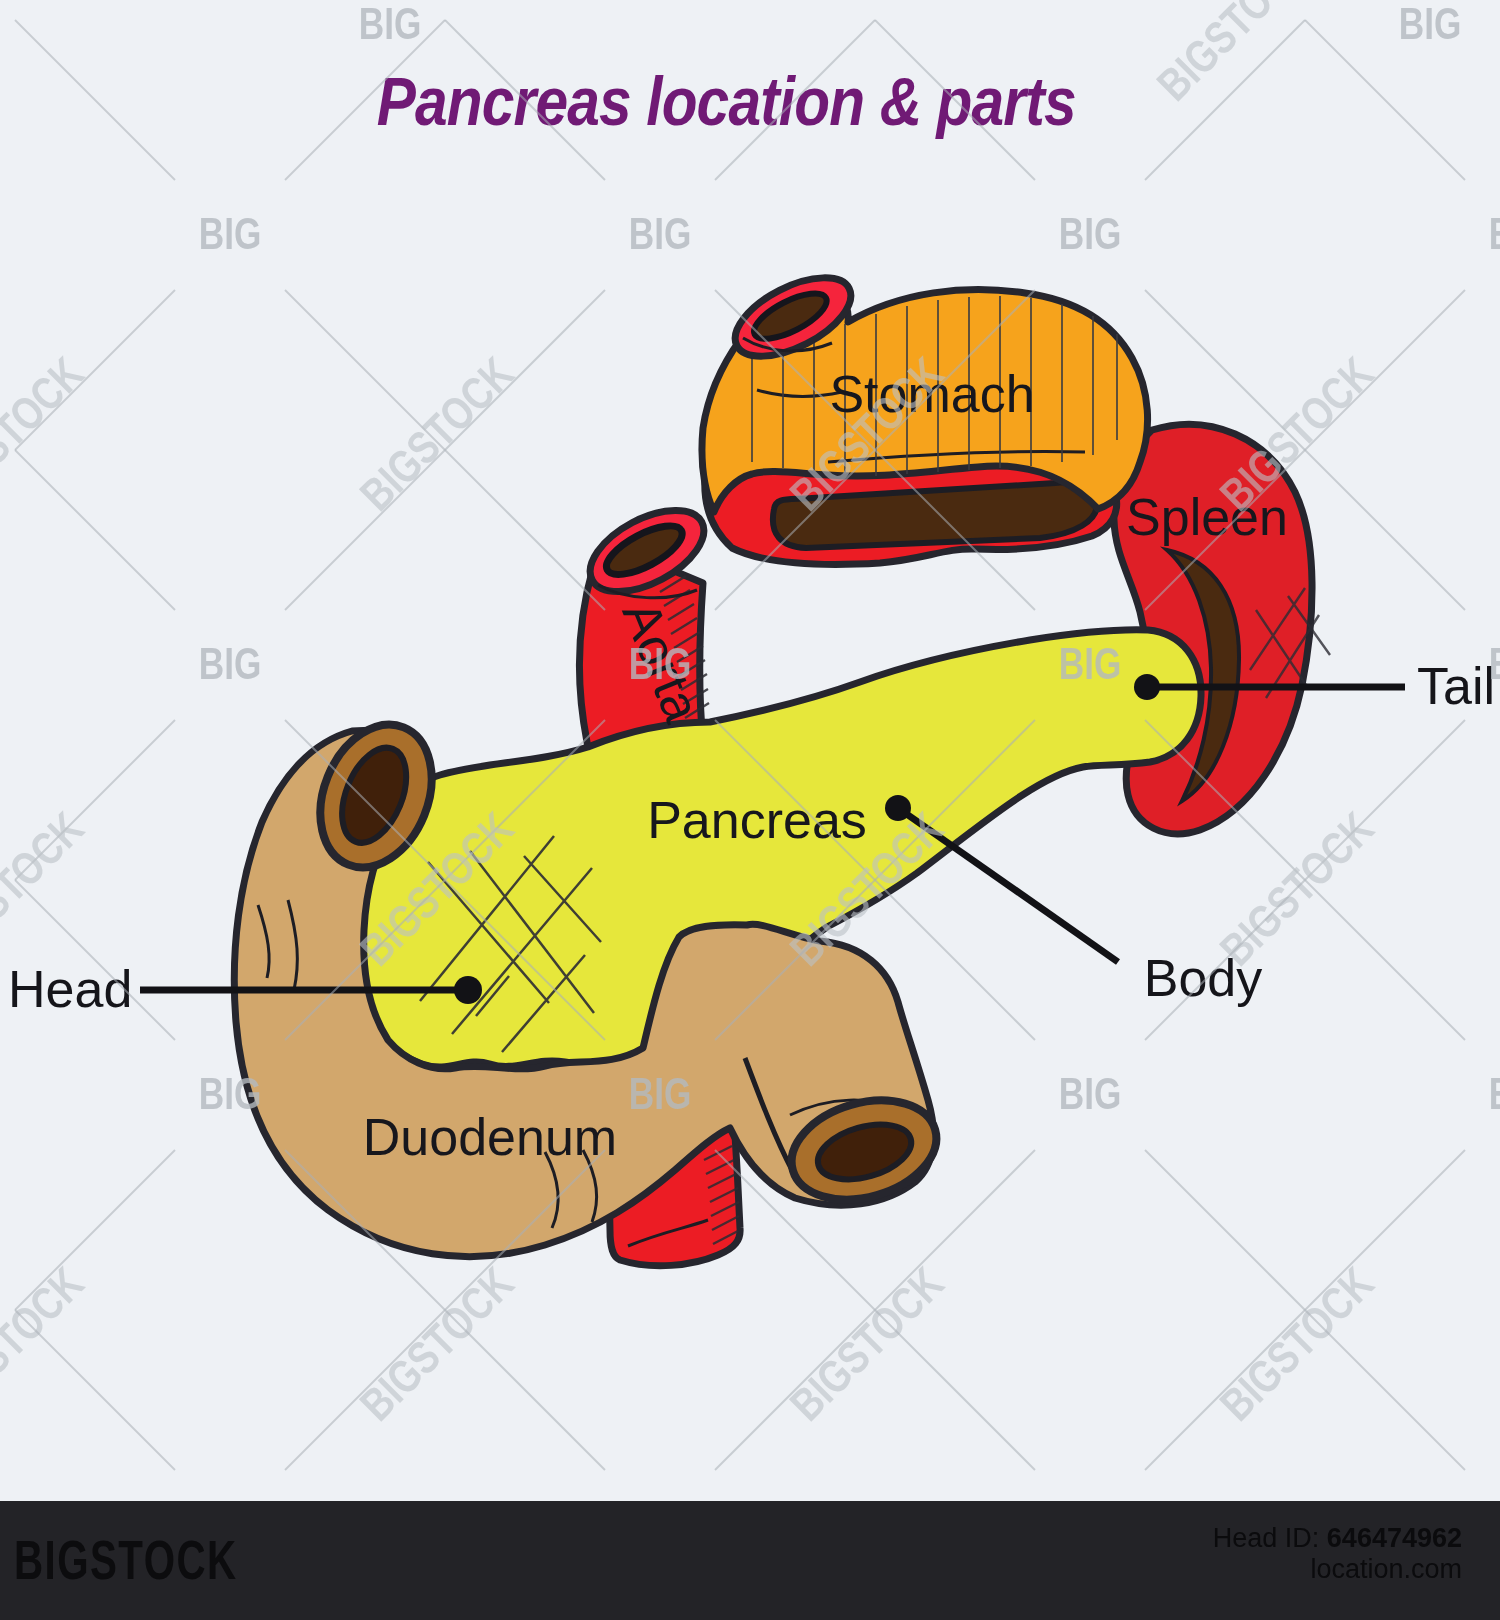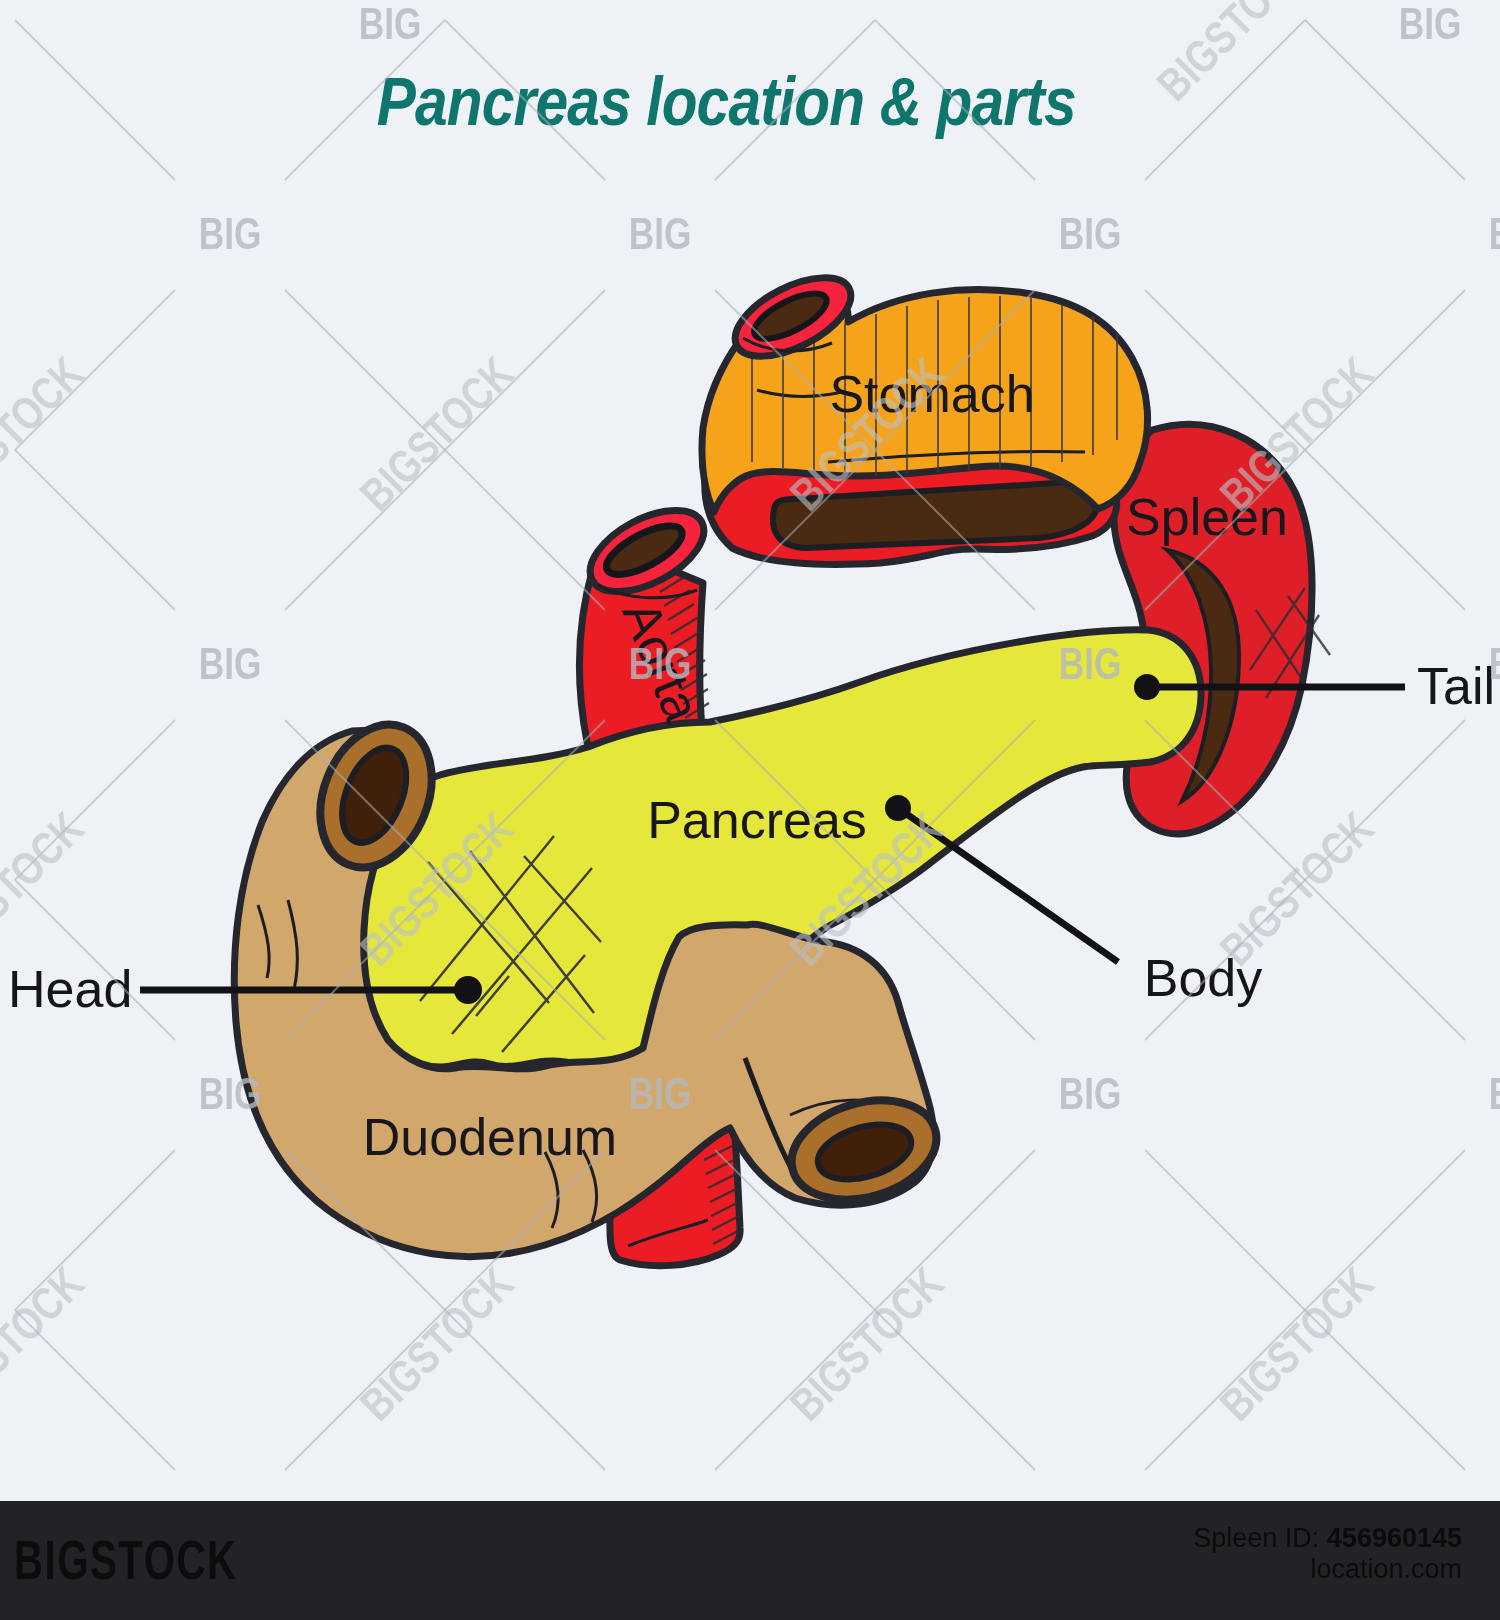--- a/index.html
+++ b/index.html
@@ -7,21 +7,21 @@
     position:relative;
     width:1500px;height:1620px;
     background:#eef1f5;
     overflow:hidden;
     font-family:"Liberation Sans", sans-serif;
   }
   #title{
     position:absolute;top:62px;left:0;width:1452px;
     text-align:center;
     font-size:69px;font-weight:bold;font-style:italic;
-    color:#0f766e;letter-spacing:-1px;
+    color:#701a75;letter-spacing:-1px;
   }
   #title span{display:inline-block;transform:scaleX(.85);}
   #art{position:absolute;left:0;top:0;}
   #wm{position:absolute;left:0;top:0;pointer-events:none;}
   #footer{
     position:absolute;left:0;top:1501px;width:1500px;height:119px;
     background:#232327;
   }
   #footer .logo{
     position:absolute;left:14px;top:26px;
@@ -278,18 +278,18 @@
       <text transform="translate(1308,1810) rotate(-45) scale(0.8,1)" font-size="46" font-weight="bold" fill="#bcc2c7" opacity="0.6" text-anchor="middle">BIGSTOCK</text>
       <text transform="translate(390,39) rotate(0) scale(0.8,1)" font-size="44" font-weight="bold" fill="#b4bac0" opacity="0.8" text-anchor="middle">BIG</text>
       <text transform="translate(1430,39) rotate(0) scale(0.8,1)" font-size="44" font-weight="bold" fill="#b4bac0" opacity="0.8" text-anchor="middle">BIG</text>
       <text transform="translate(1245,35) rotate(-45) scale(0.8,1)" font-size="46" font-weight="bold" fill="#bcc2c7" opacity="0.6" text-anchor="middle">BIGSTOCK</text>
     </svg>
 
   <div id="footer">
     <div class="logo">BIGSTOCK</div>
     <div class="credit">
       <div>
-        <span>Spleen ID: </span><b>456960145</b>
+        <span>Head ID: </span><b>646474962</b>
       </div>
       <div>location.com</div>
     </div>
   </div>
 </div>
 
 </body></html>

